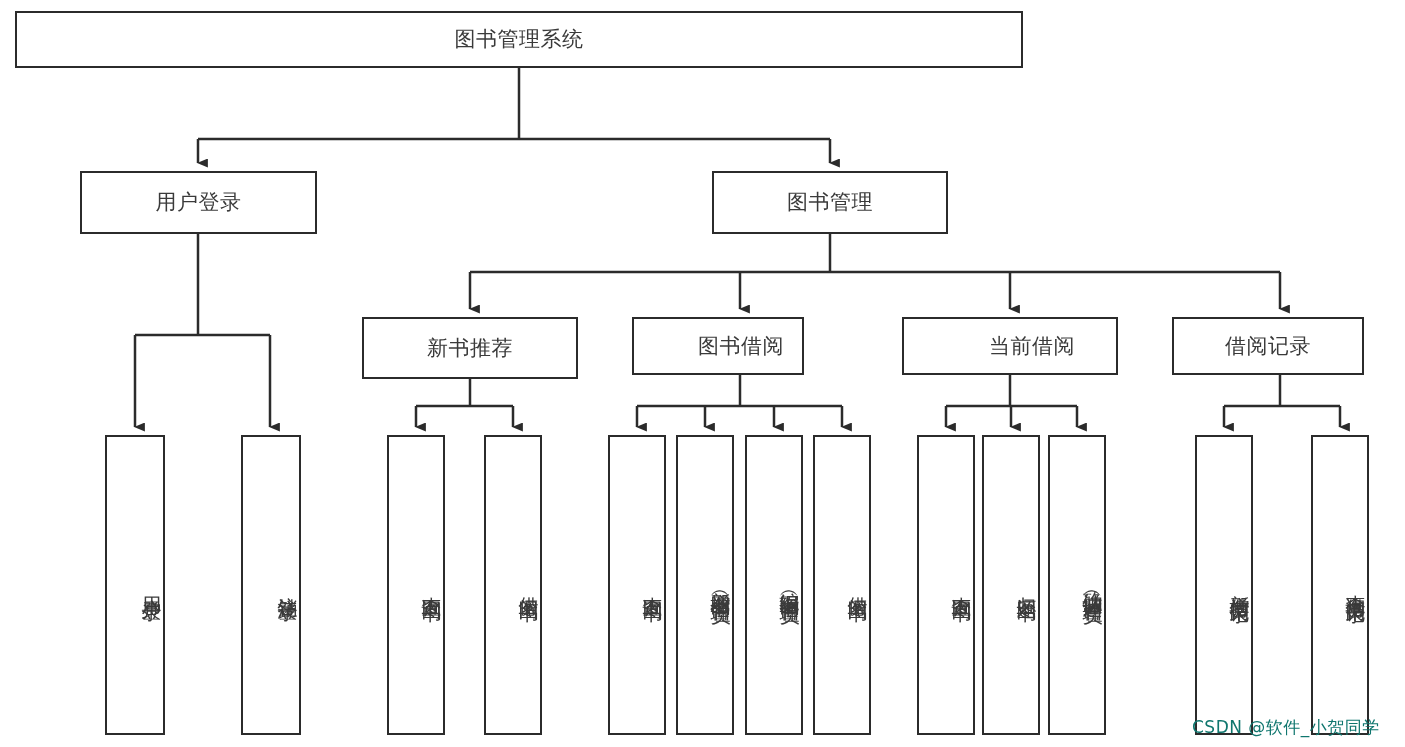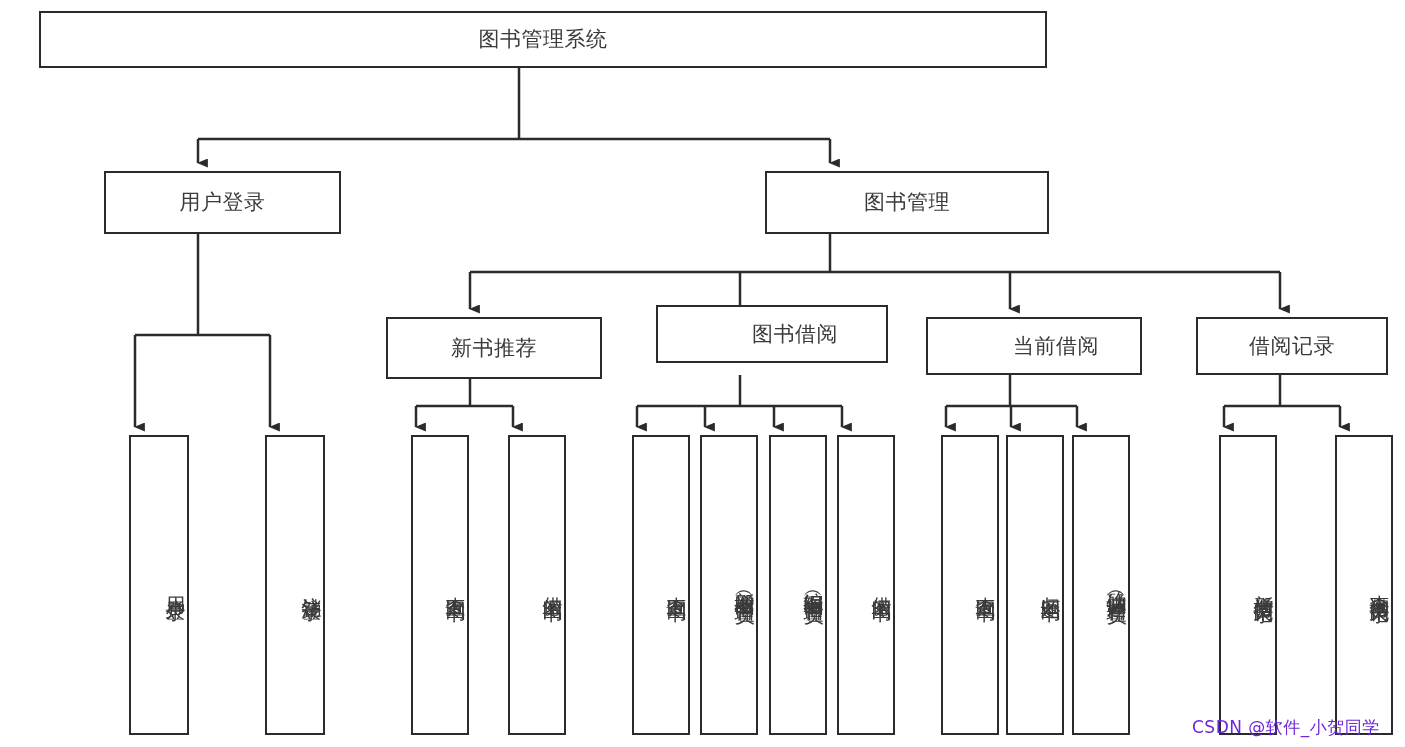--- a/index.html
+++ b/index.html
@@ -28,21 +28,20 @@
   .node {
     position: absolute;
     box-sizing: border-box;
     border: 2.5px solid #2b2b2b;
     background: #ffffff;
     display: flex;
     align-items: center;
     justify-content: center;
     color: #3a3a3a;
     line-height: 1.18;
-    margin-left: 24px;
   }
   .node.horiz {
     font-size: 21px;
     letter-spacing: 0.5px;
   }
   .node.vert {
     writing-mode: vertical-rl;
     text-orientation: upright;
     font-size: 20px;
     letter-spacing: 2px;
@@ -52,21 +51,21 @@
     justify-content: center;
   }
   .node.vert .nlabel {
     writing-mode: vertical-rl;
     text-orientation: upright;
     display: block;
   }
   .watermark {
     position: absolute;
     font-size: 17px;
-    color: #6d28d9;
+    color: #0f766e;
     letter-spacing: 0.5px;
     white-space: nowrap;
     user-select: none;
   }
 </style>
 </head>
 <body>
 
 <div id="canvas">
 
@@ -121,28 +120,28 @@
     </g>
   </svg>
 
   <div class="node horiz" style="left:15px; top:11px; width:1008px; height:57px;">
     <span class="nlabel">图书管理系统</span>
   </div>
 
   <div class="node horiz" style="left:80px; top:171px; width:237px; height:63px;">
     <span class="nlabel">用户登录</span>
   </div>
-  <div class="node horiz" style="left:741px; top:171px; width:284px; height:63px;">
+  <div class="node horiz" style="left:712px; top:171px; width:236px; height:63px;">
     <span class="nlabel">图书管理</span>
   </div>
 
   <div class="node horiz" style="left:362px; top:317px; width:216px; height:62px;">
     <span class="nlabel">新书推荐</span>
   </div>
-  <div class="node horiz" style="left:632px; top:305px; width:232px; height:58px;padding-left:46px;">
+  <div class="node horiz" style="left:632px; top:317px; width:172px; height:58px;padding-left:46px;">
     <span class="nlabel">图书借阅</span>
   </div>
   <div class="node horiz" style="left:902px; top:317px; width:216px; height:58px;padding-left:44px;">
     <span class="nlabel">当前借阅</span>
   </div>
   <div class="node horiz" style="left:1172px; top:317px; width:192px; height:58px;">
     <span class="nlabel">借阅记录</span>
   </div>
 
   <div class="node vert" style="left:105px; top:435px; width:60px; height:300px;">

